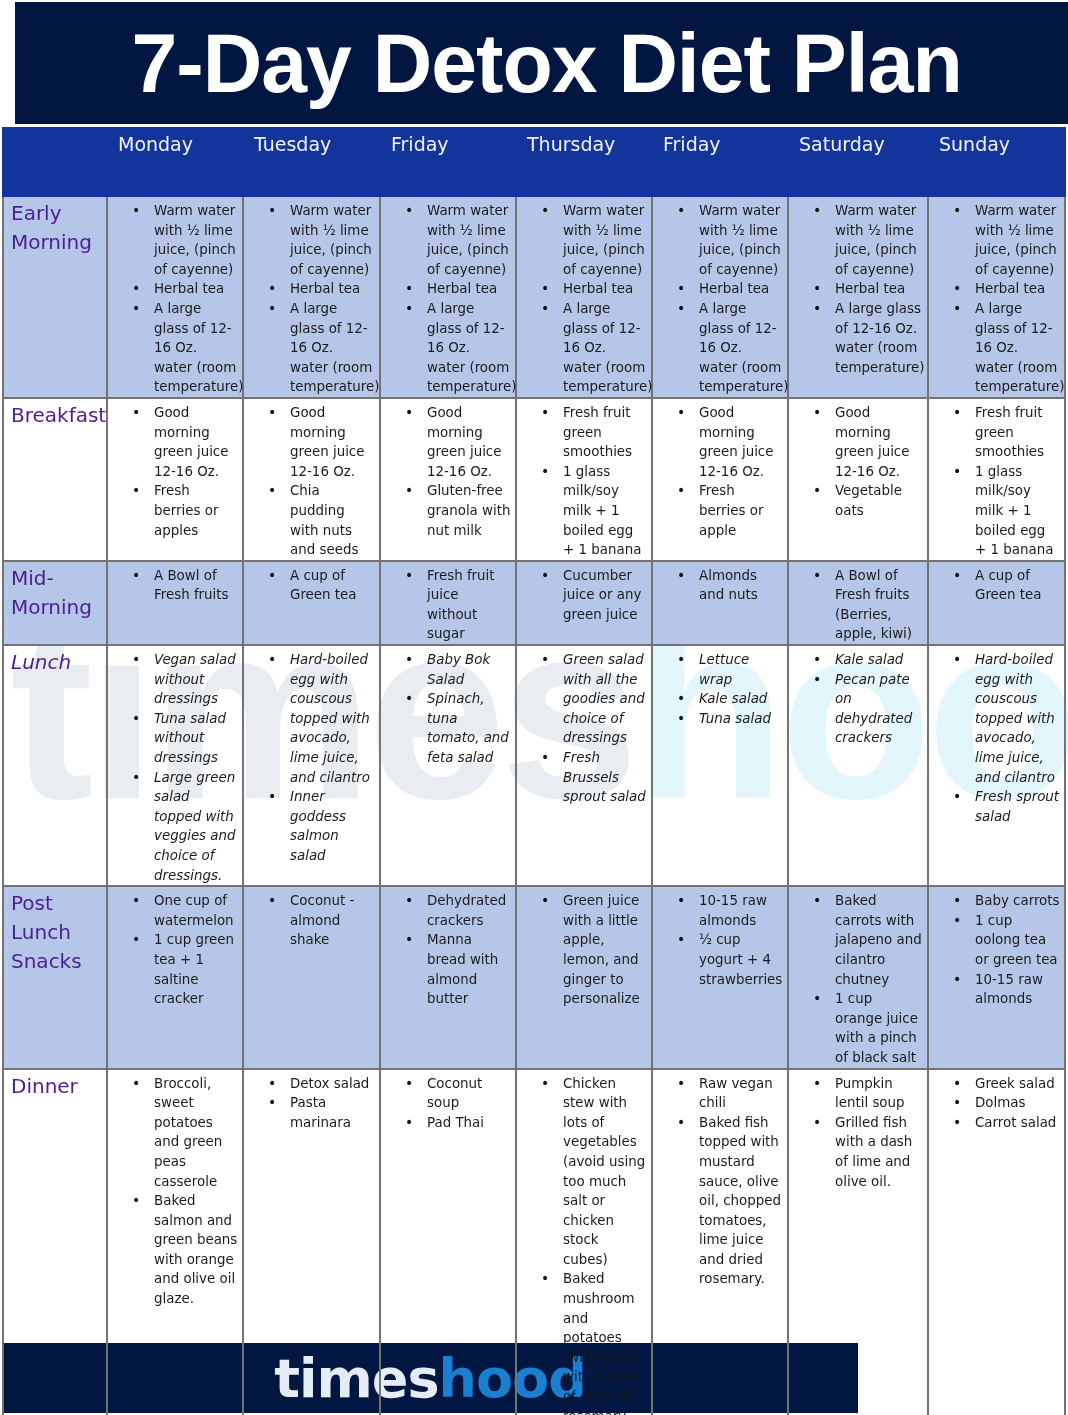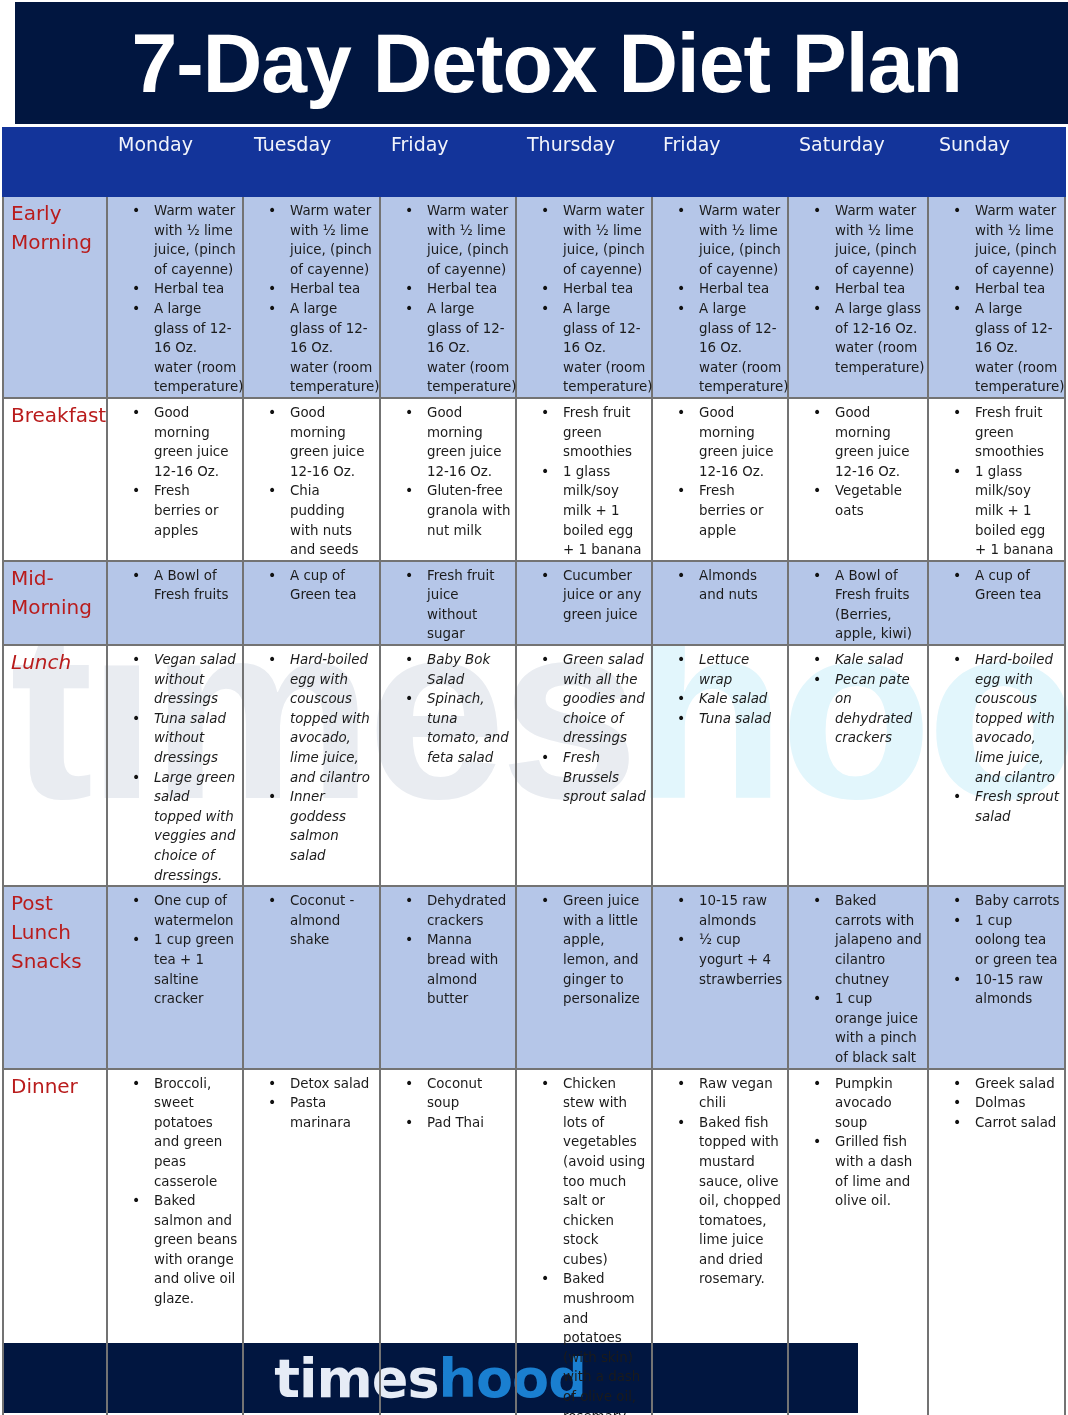--- a/index.html
+++ b/index.html
@@ -23,21 +23,21 @@
     border: 2px solid #737373; vertical-align: top;
   }
   .plan th {
     background: #13349a; color: #f2f4fb; font-weight: normal;
     font-family: "DejaVu Sans", sans-serif; font-size: 19px; text-align: left;
     padding: 4px 0 0 10px; height: 68px; border-color: #13349a;
   }
   .plan th.corner { background: #13349a; }
   .row-label {
     font-family: "DejaVu Sans", sans-serif; font-size: 20px; line-height: 29px;
-    padding: 2px 0 0 7px; color: #b91c1c;
+    padding: 2px 0 0 7px; color: #4c1d95;
   }
   .shade td { background: #b5c6e8; }
   .plain td { background: rgba(255,255,255,0.0); }
   .cell ul { list-style: none; padding: 4px 4px 0 8px; }
   .cell li {
     position: relative; padding-left: 38px;
     font-family: "DejaVu Sans", sans-serif; font-size: 13.4px; line-height: 19.6px; color: #1b1b1b;
   }
   .cell li::before {
     content: "\2022"; position: absolute; left: 16px; top: 0; font-size: 14px; color: #111;
@@ -352,21 +352,21 @@
           </ul>
         </td>
         <td class="cell">
           <ul>
             <li>Raw vegan chili</li>
             <li>Baked fish topped with mustard sauce, olive oil, chopped tomatoes, lime juice and dried rosemary.</li>
           </ul>
         </td>
         <td class="cell">
           <ul>
-            <li>Pumpkin avocado soup</li>
+            <li>Pumpkin lentil soup</li>
             <li>Grilled fish with a dash of lime and olive oil.</li>
           </ul>
         </td>
         <td class="cell">
           <ul>
             <li>Greek salad</li>
             <li>Dolmas</li>
             <li>Carrot salad</li>
           </ul>
         </td>

